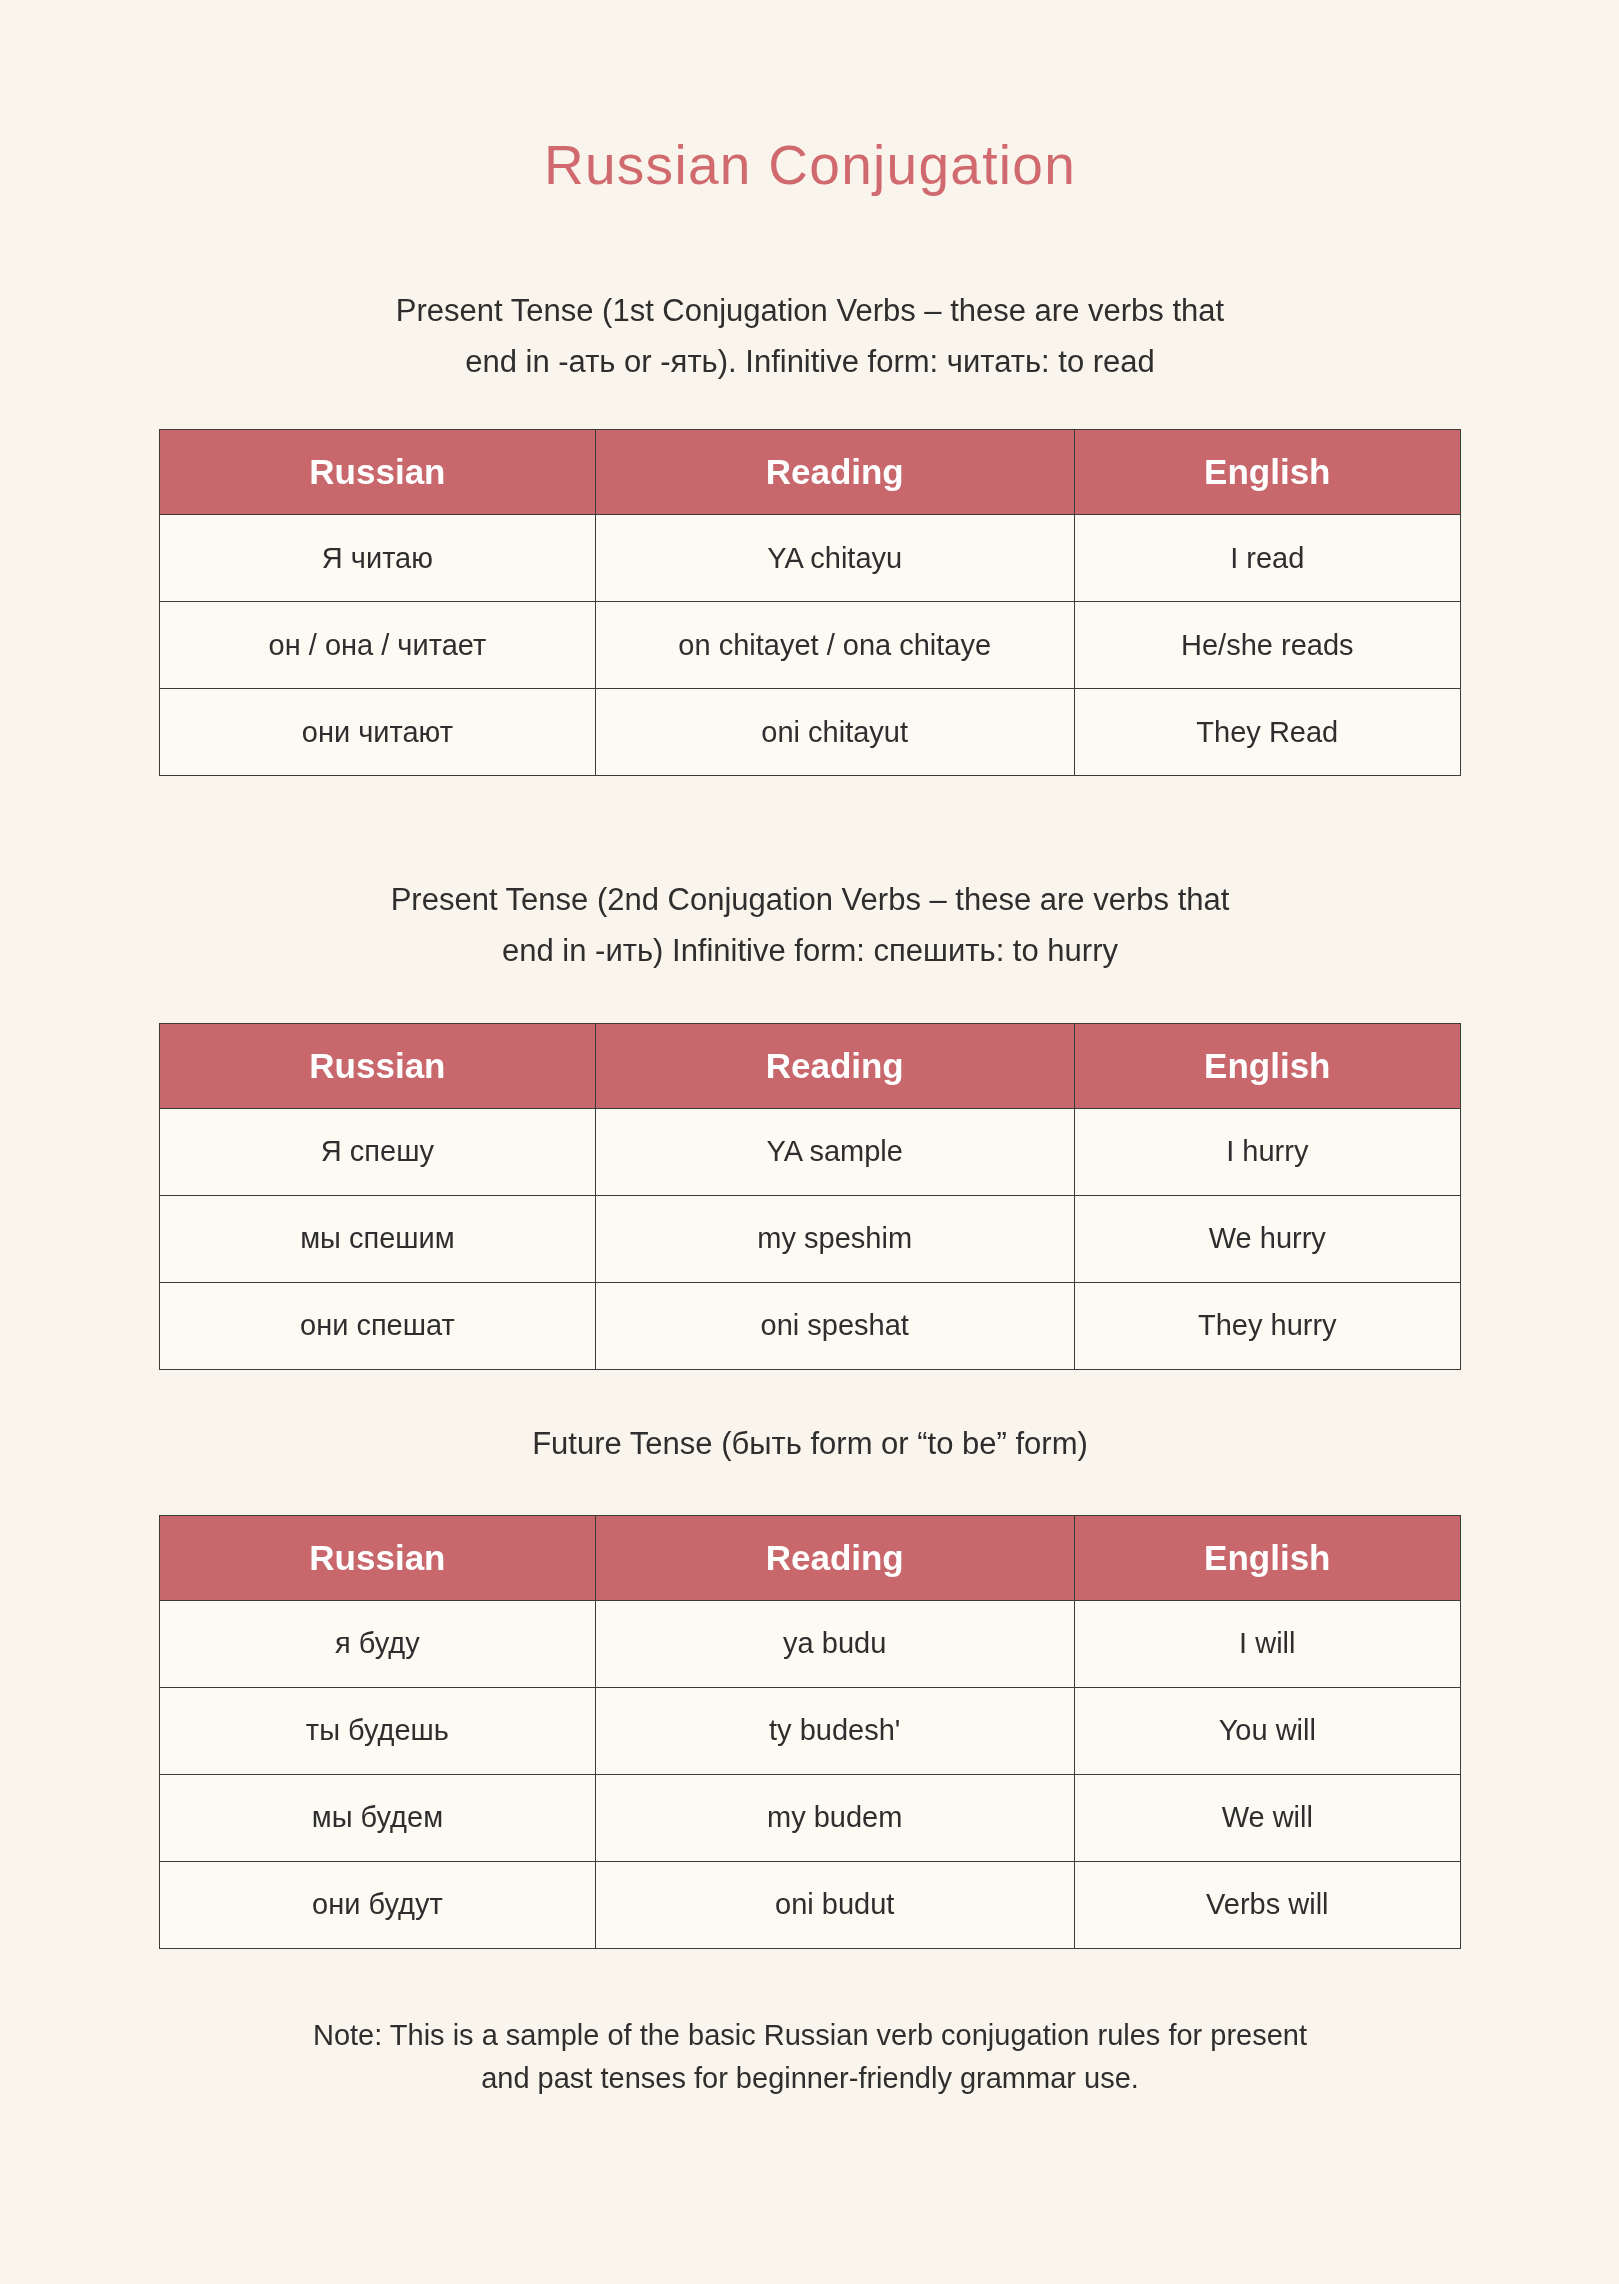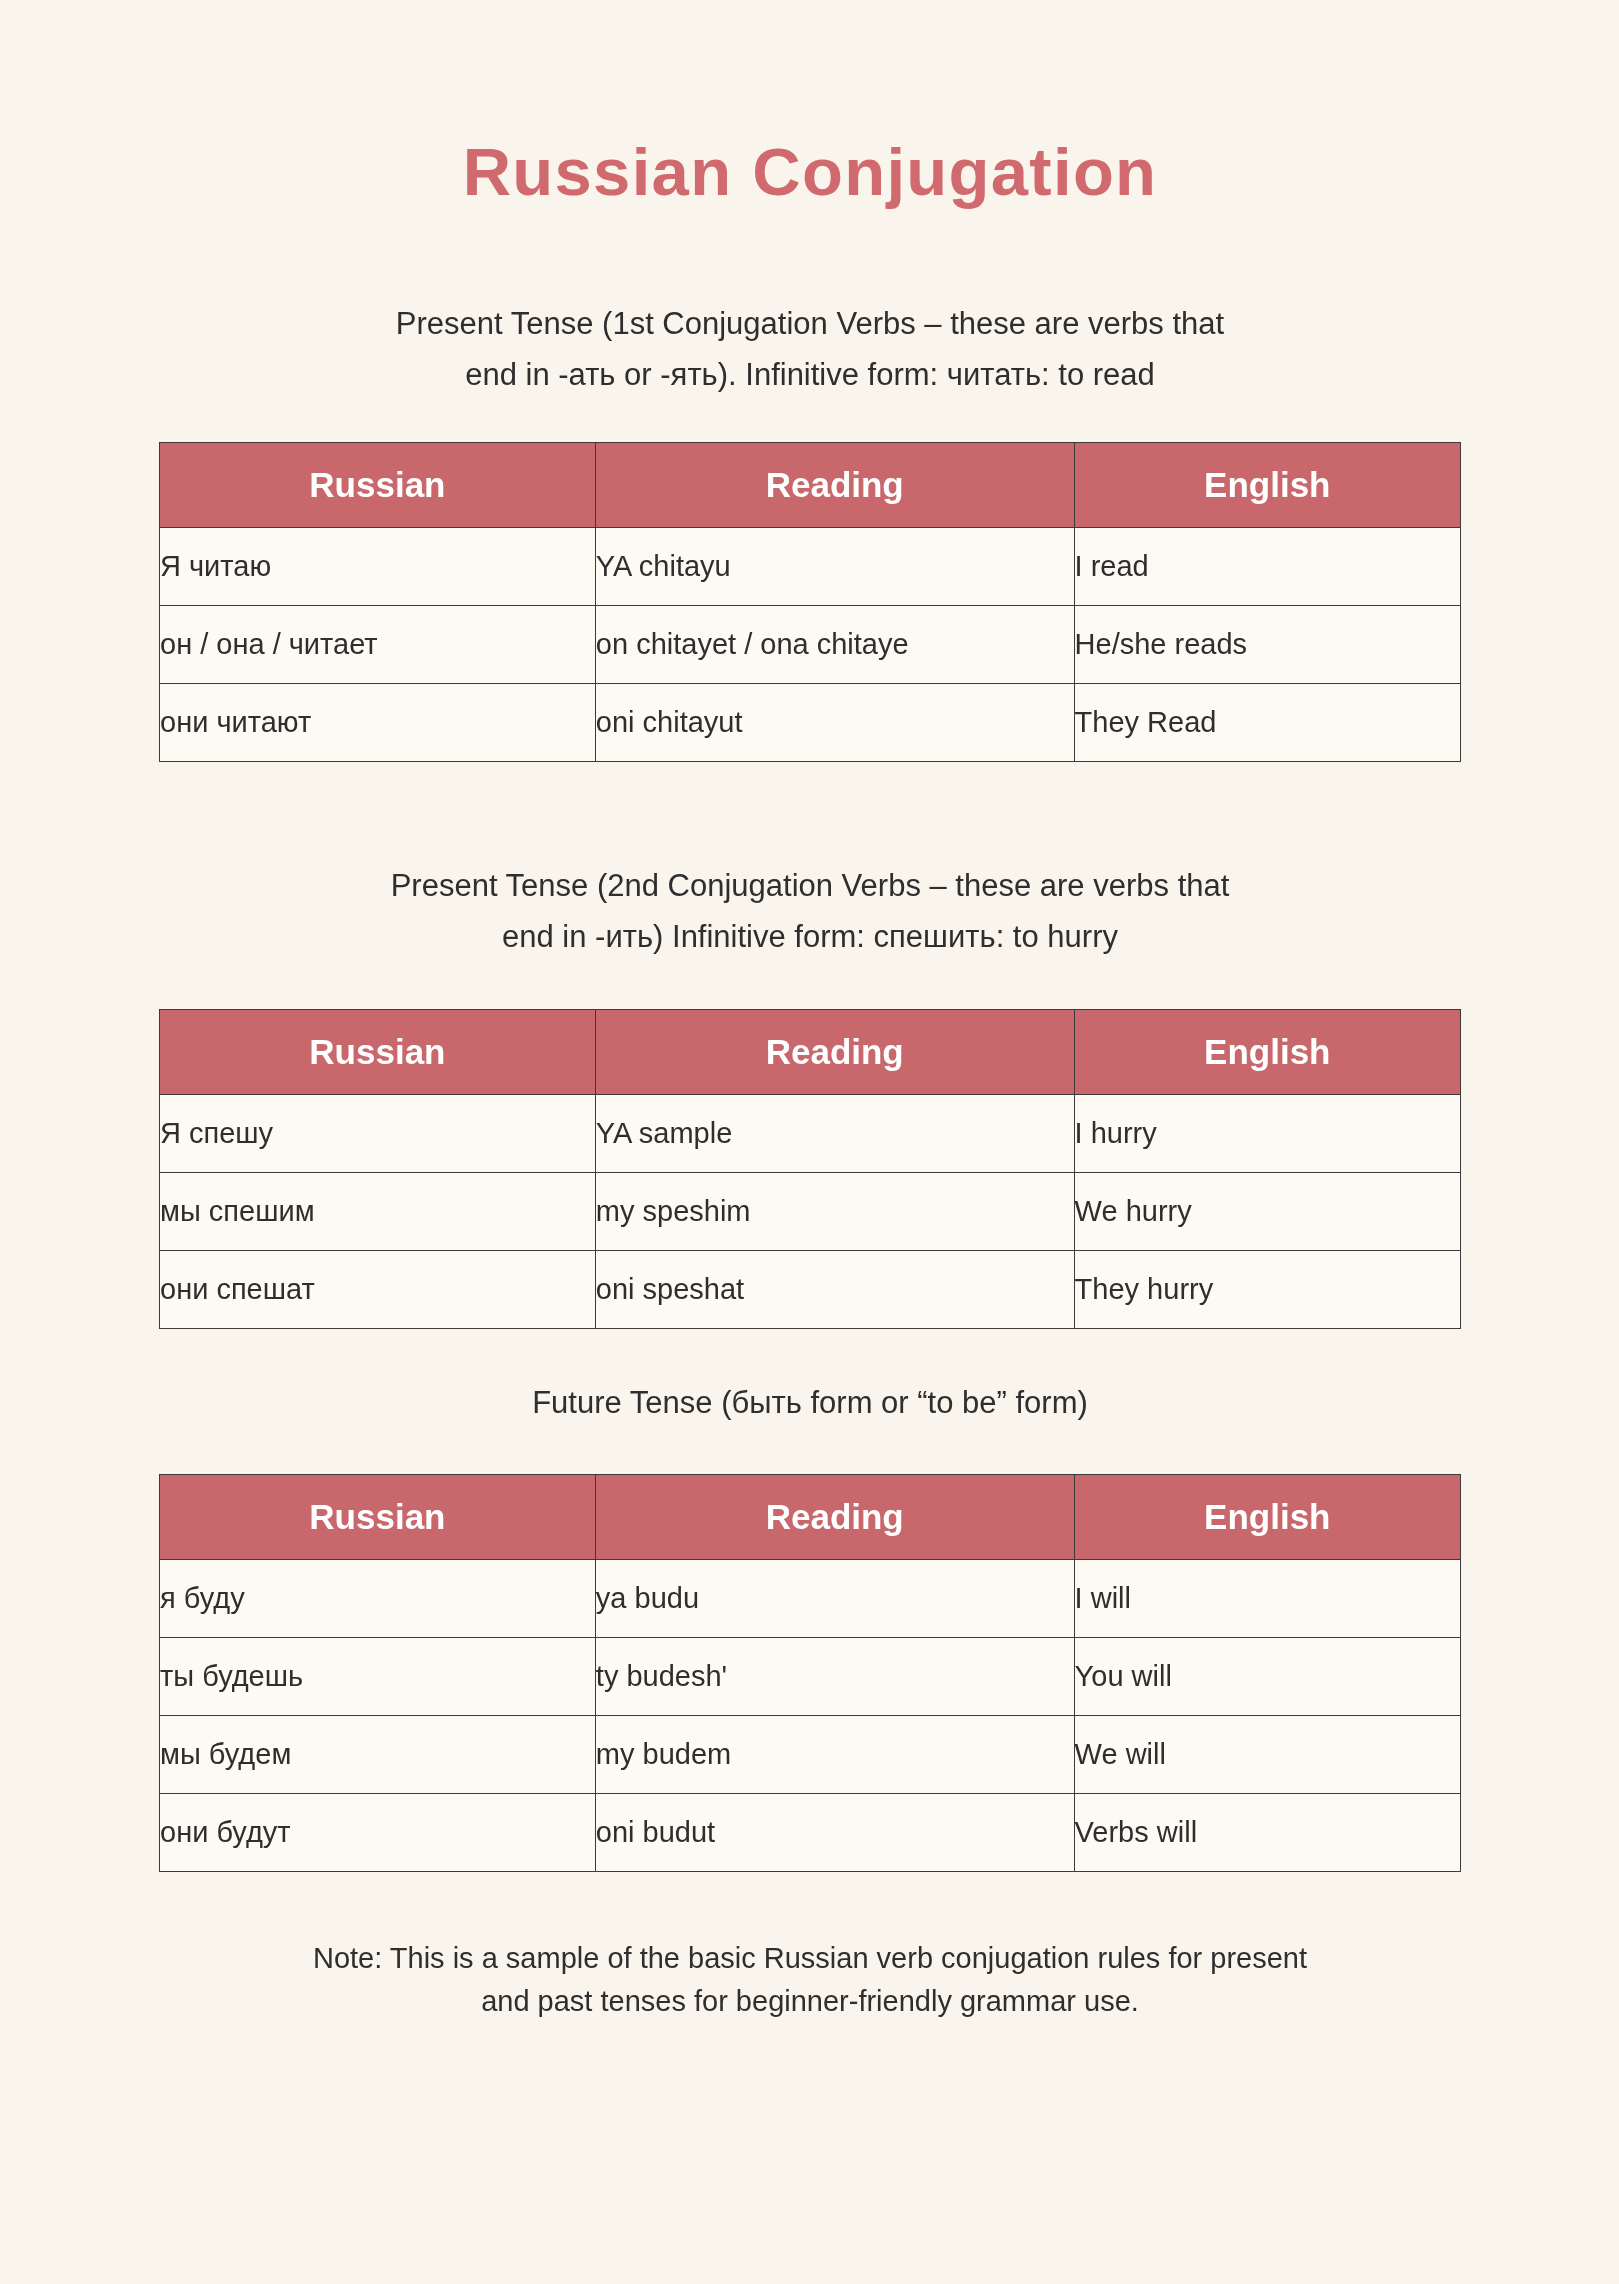--- a/index.html
+++ b/index.html
@@ -16,22 +16,22 @@
     height: 2284px;
     padding-top: 133px;
     display: flex;
     flex-direction: column;
     align-items: center;
     background: var(--background, #FAF5EC);
     overflow: hidden;
   }
 
   .title {
-    font-size: 67px;
-    font-weight: 700;
+    font-size: 55px;
+    font-weight: 400;
     color: var(--title, #D06A6F);
     letter-spacing: 1.3px;
     text-align: left;
   }
 
   .section-heading {
     font-size: 31px;
     line-height: 1.65;
     text-align: center;
     white-space: pre-line;
@@ -59,21 +59,22 @@
     color: var(--header_text, #FFFFFF);
     font-size: 35px;
     font-weight: 700;
     height: 85px;
     border: 1.3px solid var(--border, #3B3B3B);
     text-align: center;
   }
 
   .conj-table td {
     font-size: 29px;
-    height: 78px;
+    text-align: center;
+    height: 87px;
     border: 1.3px solid var(--border, #3B3B3B);
     background: var(--cell, #FCFAF3);
     color: var(--text, #2E2E2E);
   }
 
   .note {
     margin-top: 65px;
     font-size: 29px;
     line-height: 1.5;
     text-align: center;

